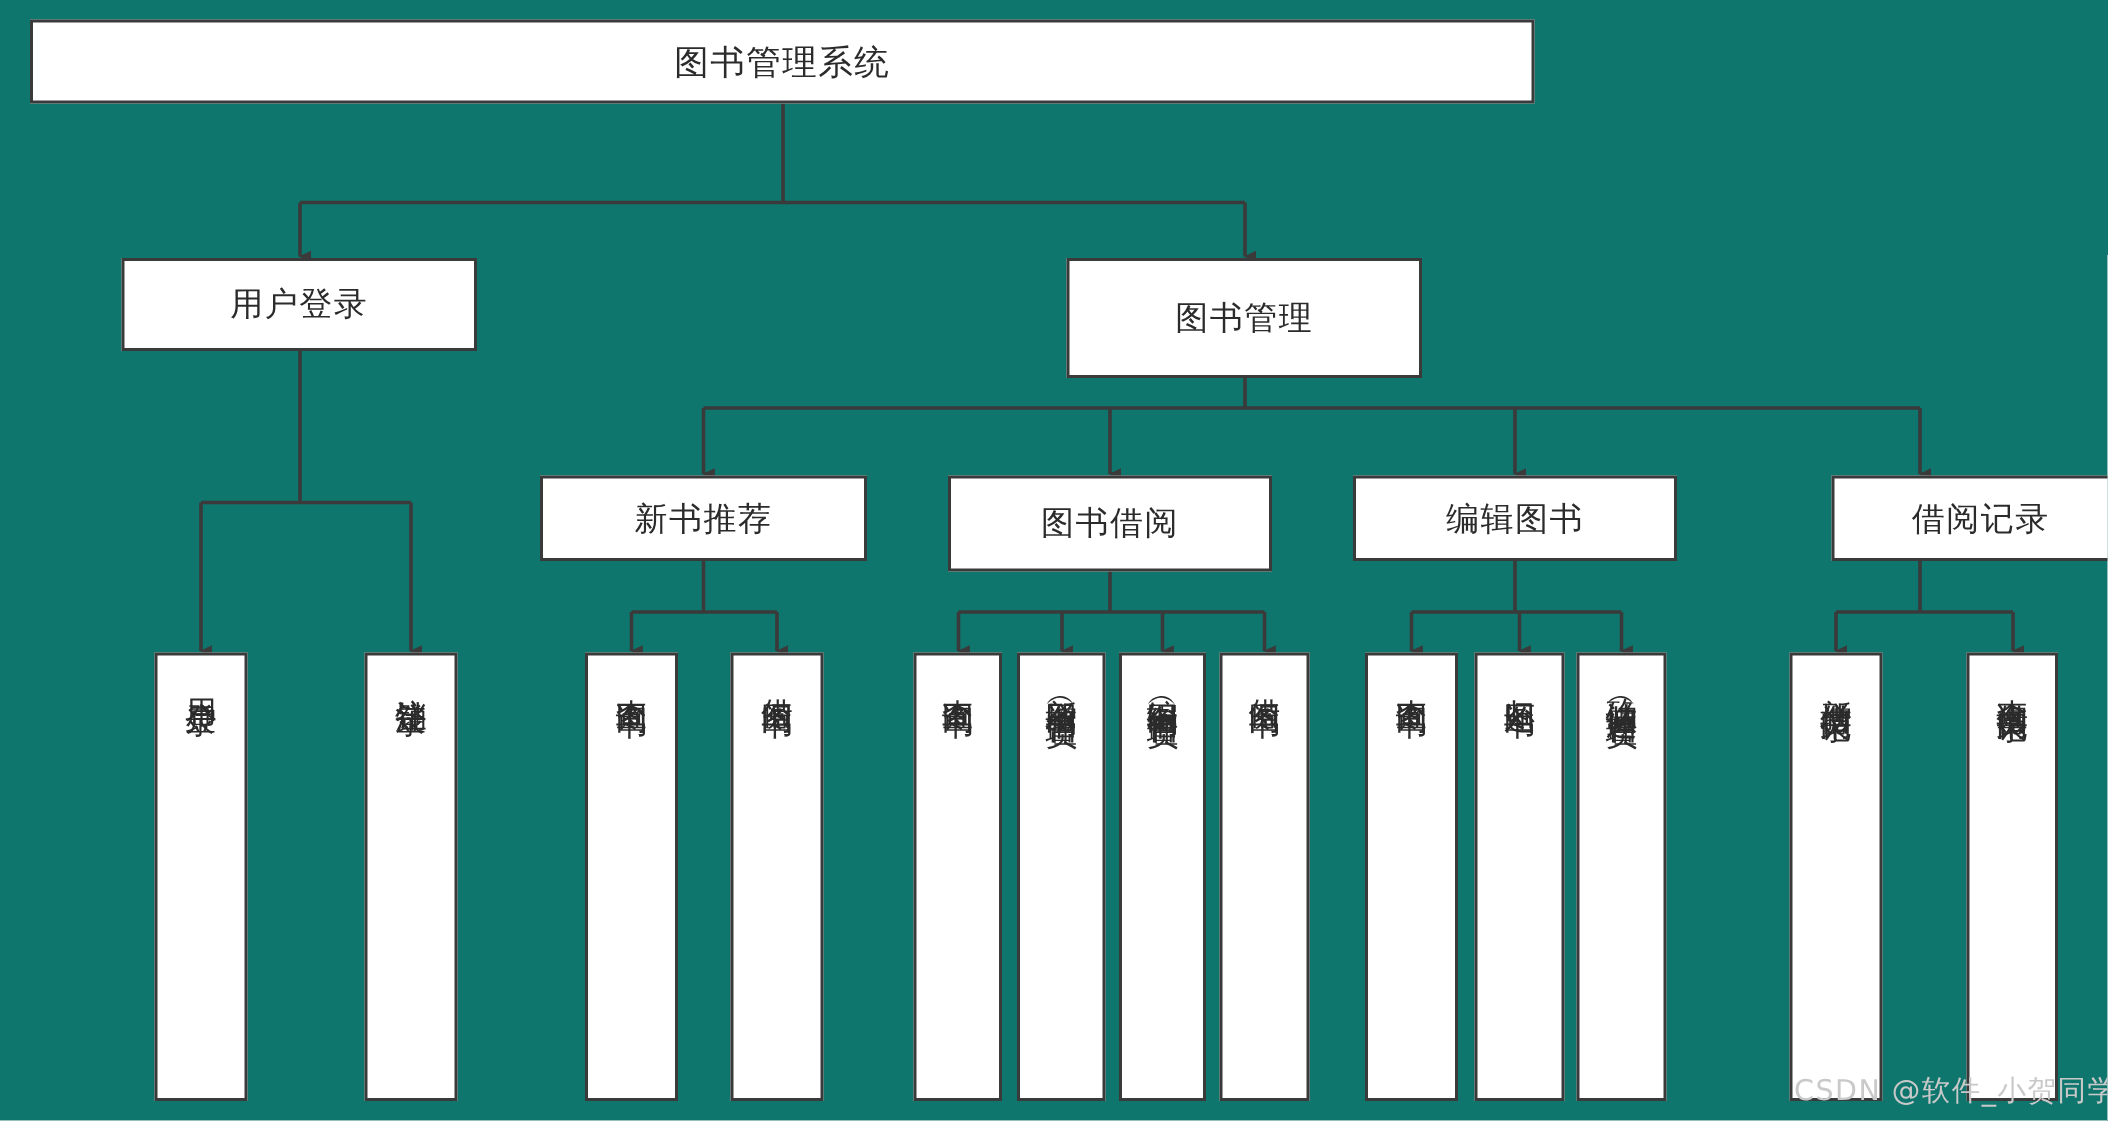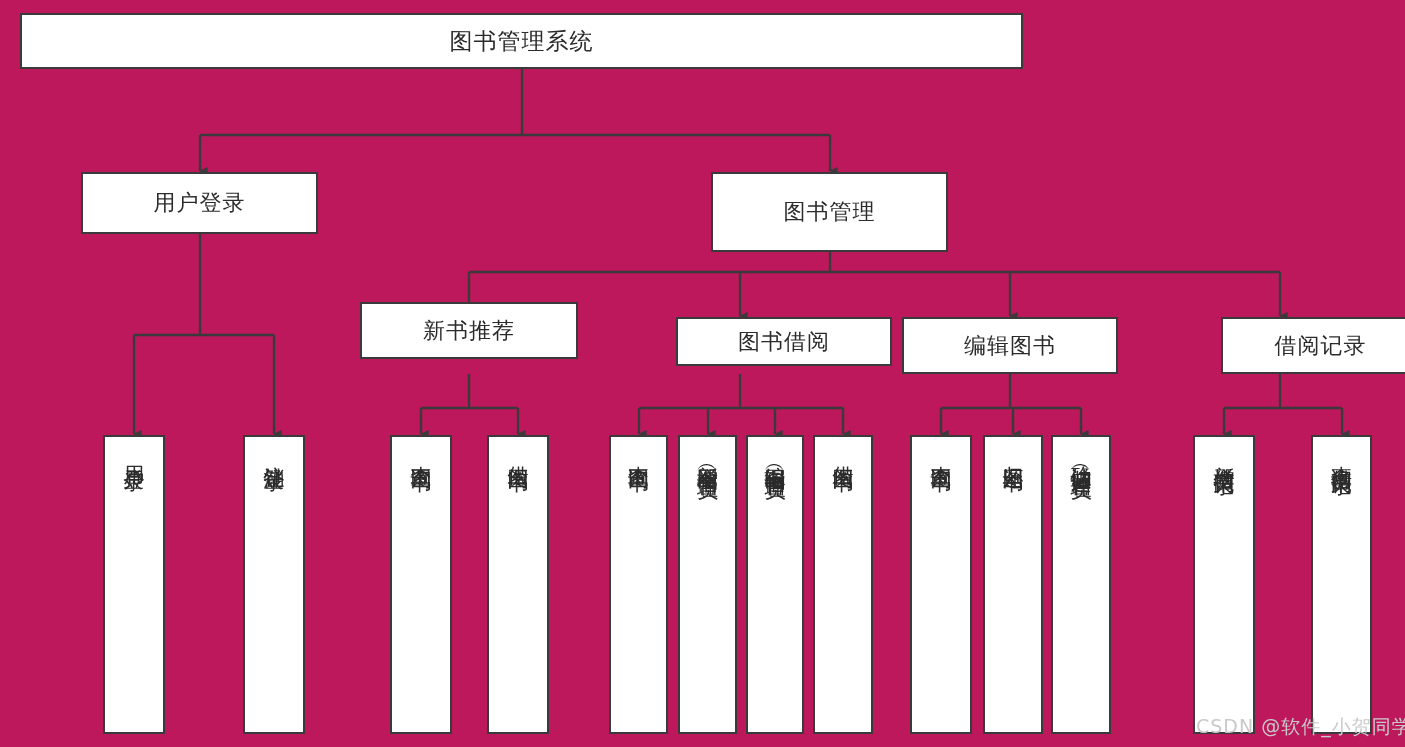--- a/index.html
+++ b/index.html
@@ -1,20 +1,20 @@
 <!DOCTYPE html>
 <html><head>
 <meta charset="utf-8">
 <style>
   html,body{margin:0;padding:0;background:#ffffff;}
   body{
     width:1405px;height:747px;overflow:hidden;
     font-family:"DejaVu Sans","Liberation Sans",sans-serif;
   }
-  #diagram-root{position:relative;width:1405px;height:747px;background:#be185d;}
+  #diagram-root{position:relative;width:1405px;height:747px;background:#0f766e;}
   svg.connectors{position:absolute;left:0;top:0;width:1405px;height:747px;}
   .node{
     position:absolute;box-sizing:border-box;
     background:#ffffff;border:2px solid #3a3a3a;
     display:flex;align-items:center;justify-content:center;
     color:#2b2b2b;
   }
   .node.horizontal{font-size:22px;letter-spacing:1px;}
   .node.root{font-size:23px;letter-spacing:1px;}
   .node.leaf{font-size:21px;letter-spacing:2px;padding-top:12px;align-items:flex-start;}
@@ -76,24 +76,24 @@
   <div id="node-layer">
       <div class="node root horizontal" style="left: 20px; top: 13px; width: 1003px; height: 56px;">
         <span>图书管理系统</span>
       </div>
       <div class="node horizontal" style="left: 81px; top: 172px; width: 237px; height: 62px;">
         <span>用户登录</span>
       </div>
       <div class="node horizontal" style="left: 711px; top: 172px; width: 237px; height: 80px;">
         <span>图书管理</span>
       </div>
-      <div class="node horizontal" style="left: 360px; top: 302px; width: 218px; height: 57px;">
+      <div class="node horizontal" style="left: 360px; top: 317px; width: 218px; height: 57px;">
         <span>新书推荐</span>
       </div>
-      <div class="node horizontal" style="left: 632px; top: 317px; width: 216px; height: 49px; margin-left: 44px;">
+      <div class="node horizontal" style="left: 632px; top: 317px; width: 216px; height: 64px;">
         <span>图书借阅</span>
       </div>
       <div class="node horizontal" style="left: 902px; top: 317px; width: 216px; height: 57px;">
         <span>编辑图书</span>
       </div>
       <div class="node horizontal" style="left: 1221px; top: 317px; width: 199px; height: 57px;">
         <span>借阅记录</span>
       </div>
       <div class="node leaf" style="left: 103px; top: 435px; width: 62px; height: 299px;">
         <span class="vtext">用户登录</span>

